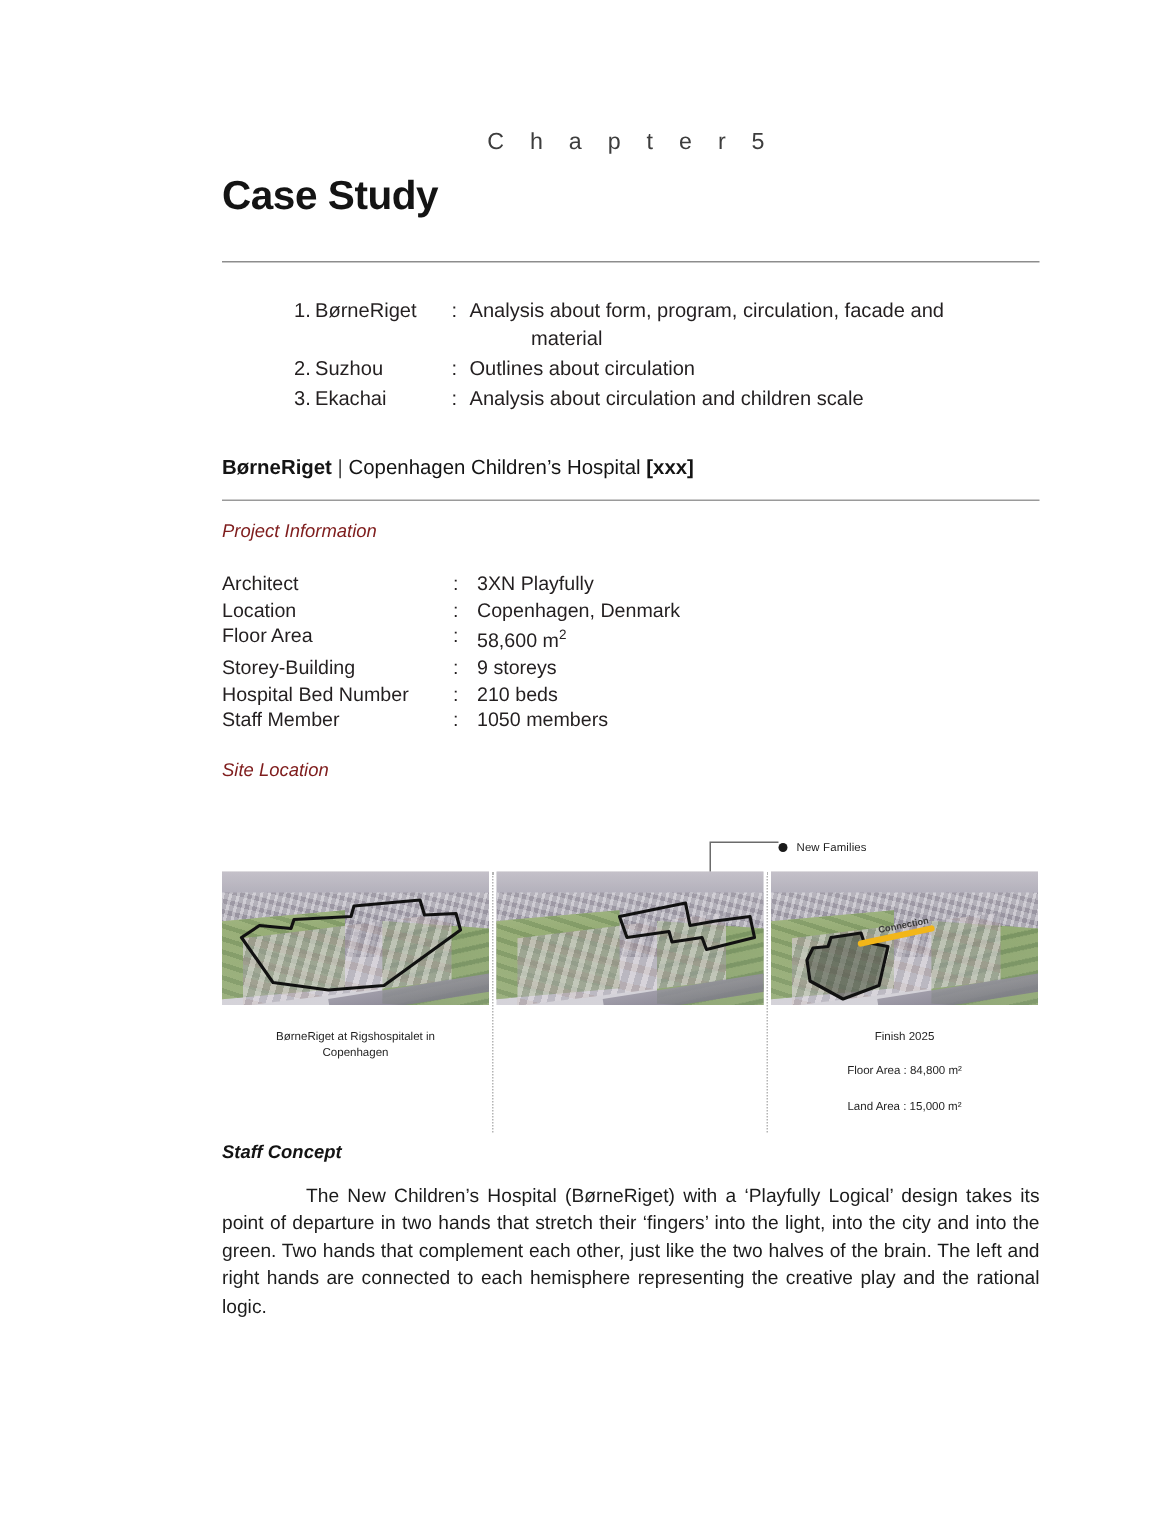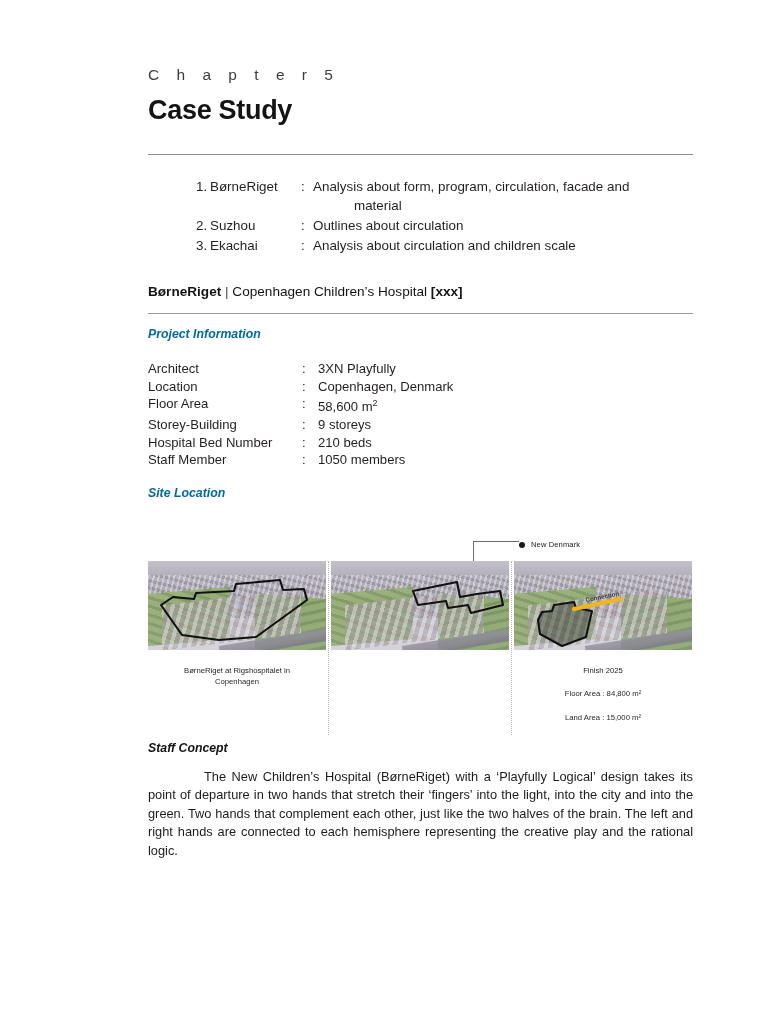--- a/index.html
+++ b/index.html
@@ -27,22 +27,23 @@
     left: 148px;
     top: 0;
     width: 545px;
   }
 
   
   .chapter-label {
     font-size: 15.5px;
     letter-spacing: 6.5px;
     color: #3d3d3d;
-    margin-top: 66px;
+    margin-top: 86px;
     font-weight: 400;
+    text-align: center;
   }
   .chapter-title {
     font-size: 27px;
     font-weight: bold;
     color: #141414;
     margin-top: 11px;
     letter-spacing: -0.3px;
   }
   .rule-top {
     border: 0;
@@ -103,23 +104,23 @@
   .proj-title b { font-weight: bold; }
   .proj-title .sep { color: #4a4a4a; font-weight: 400; }
   .rule-mid {
     border: 0;
     border-top: 1px solid #9a9a9a;
     margin: 14px 0 0 0;
     width: 545px;
   }
   .sec-bold-italic {
     font-size: 12.3px;
-    font-weight: bold;
+    font-weight: normal;
     font-style: italic;
-    color: #0369a1;
+    color: #7f1d1d;
     margin-top: 13px;
   }
 
   
   .info-table {
     margin-top: 19px;
     font-size: 13.1px;
     line-height: 17.6px;
   }
   .info-row { display: flex; }
@@ -356,21 +357,21 @@
   </div>
 
   <div class="sec-bold-italic" style="margin-top:17px;">Site Location</div>
 
   <div class="figure">
 
     <div class="annot">
       <span class="lead-v"></span>
       <span class="lead-h"></span>
       <span class="dot"></span>
-      <span class="annot-label">New Denmark</span>
+      <span class="annot-label">New Families</span>
     </div>
 
     <div class="cap-divider d1"></div>
     <div class="cap-divider d2"></div>
 
     <div class="panels">
 
       <div class="panel">
         <div class="photo">
           <div class="sky"></div>

